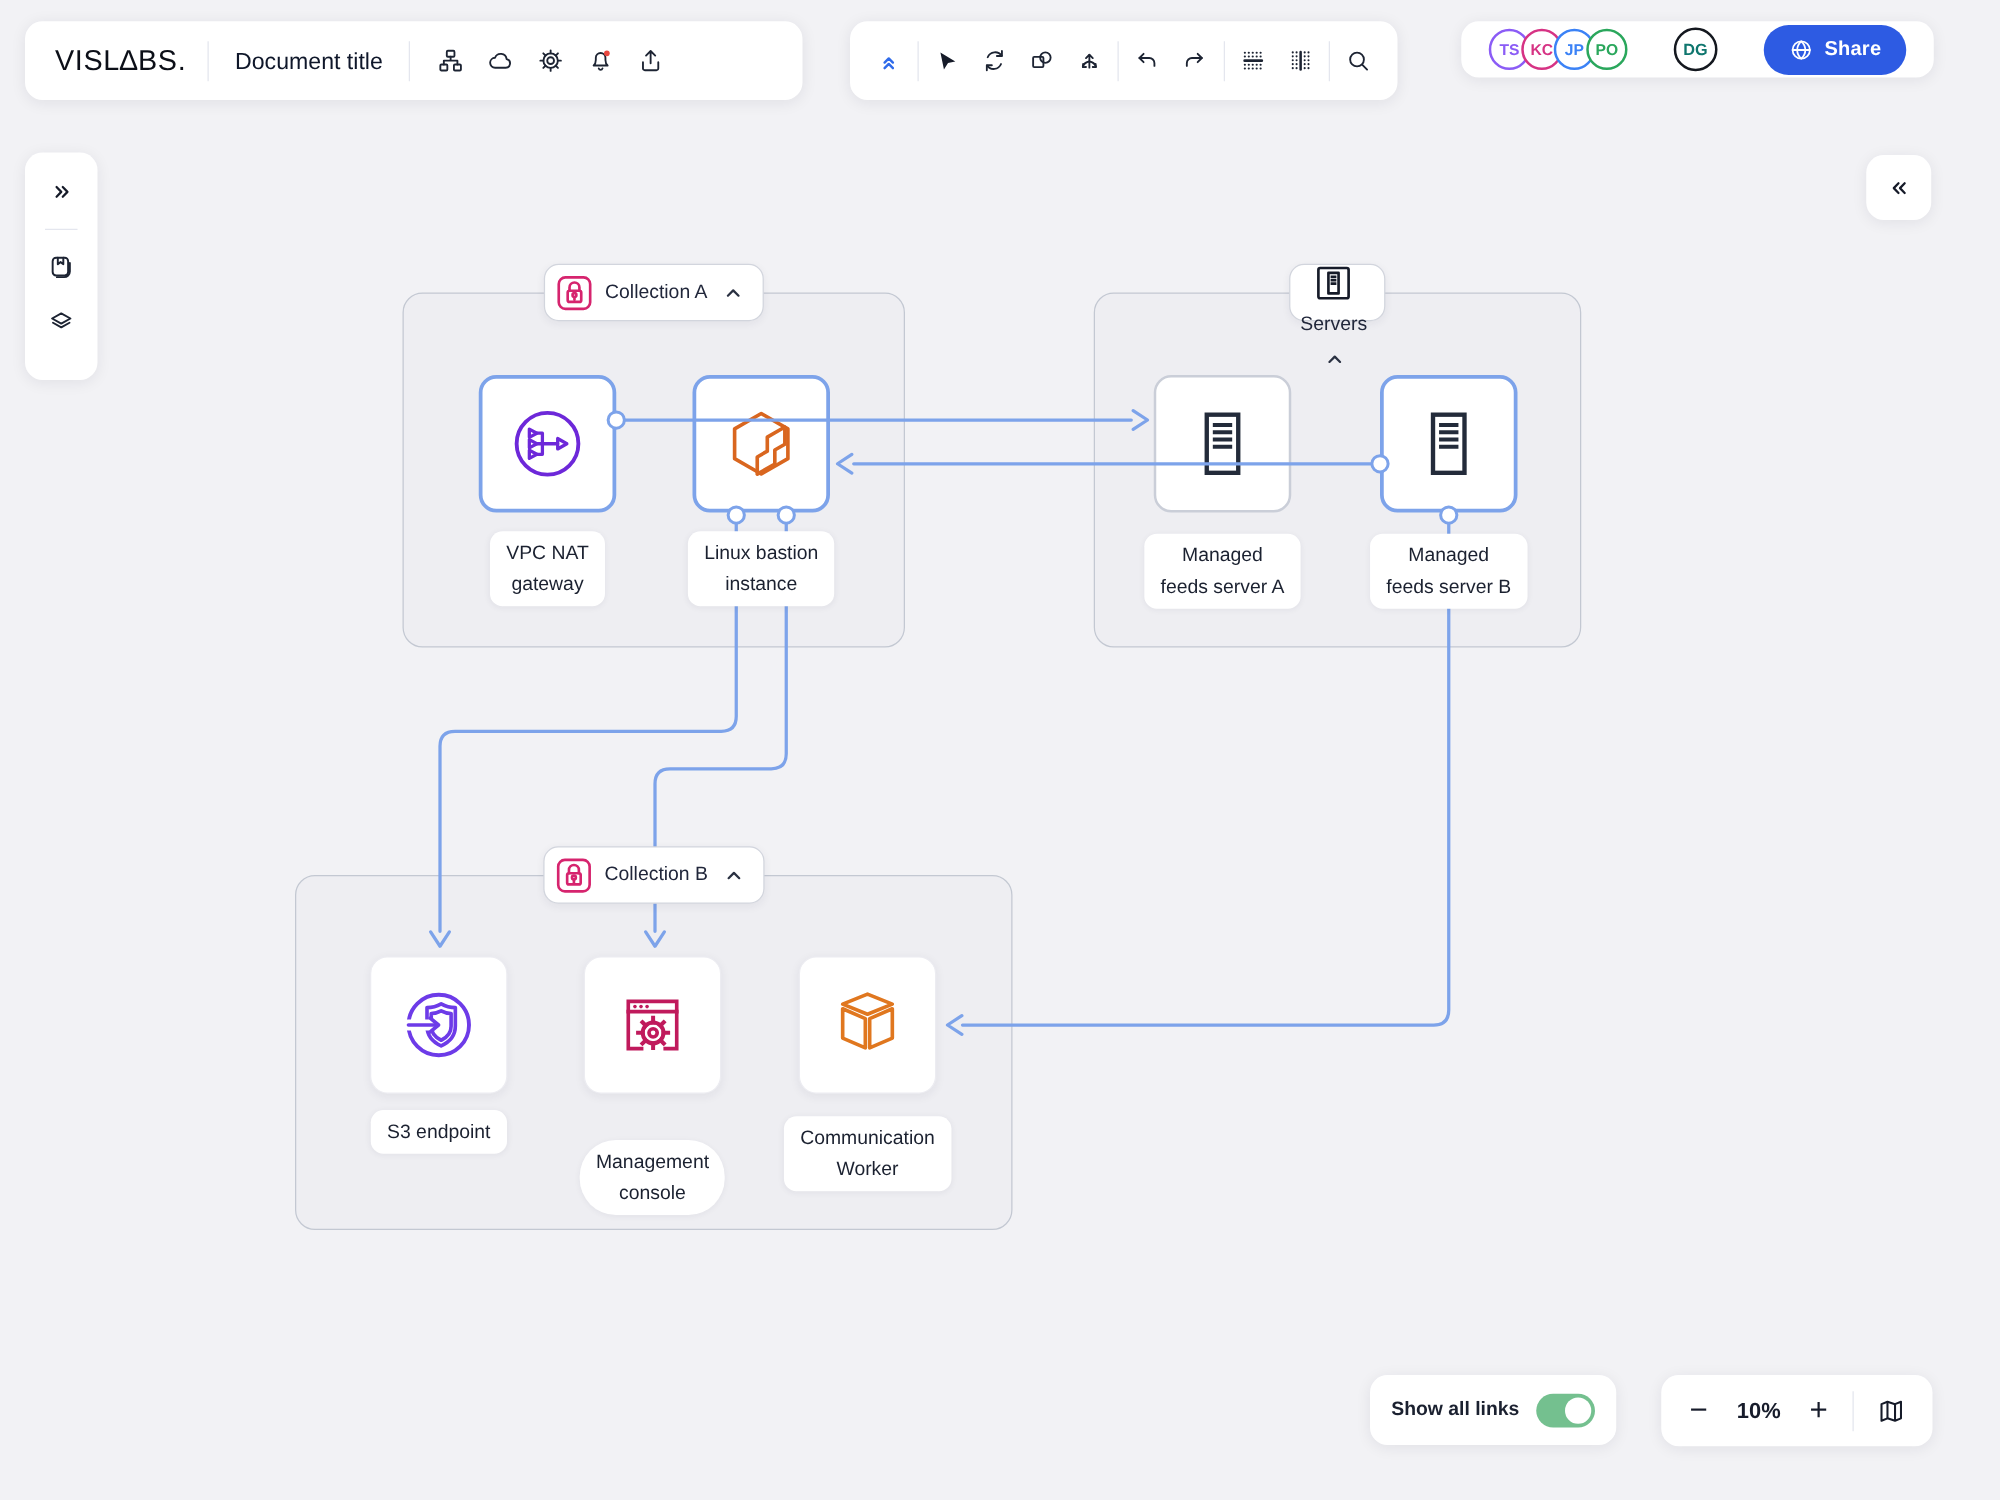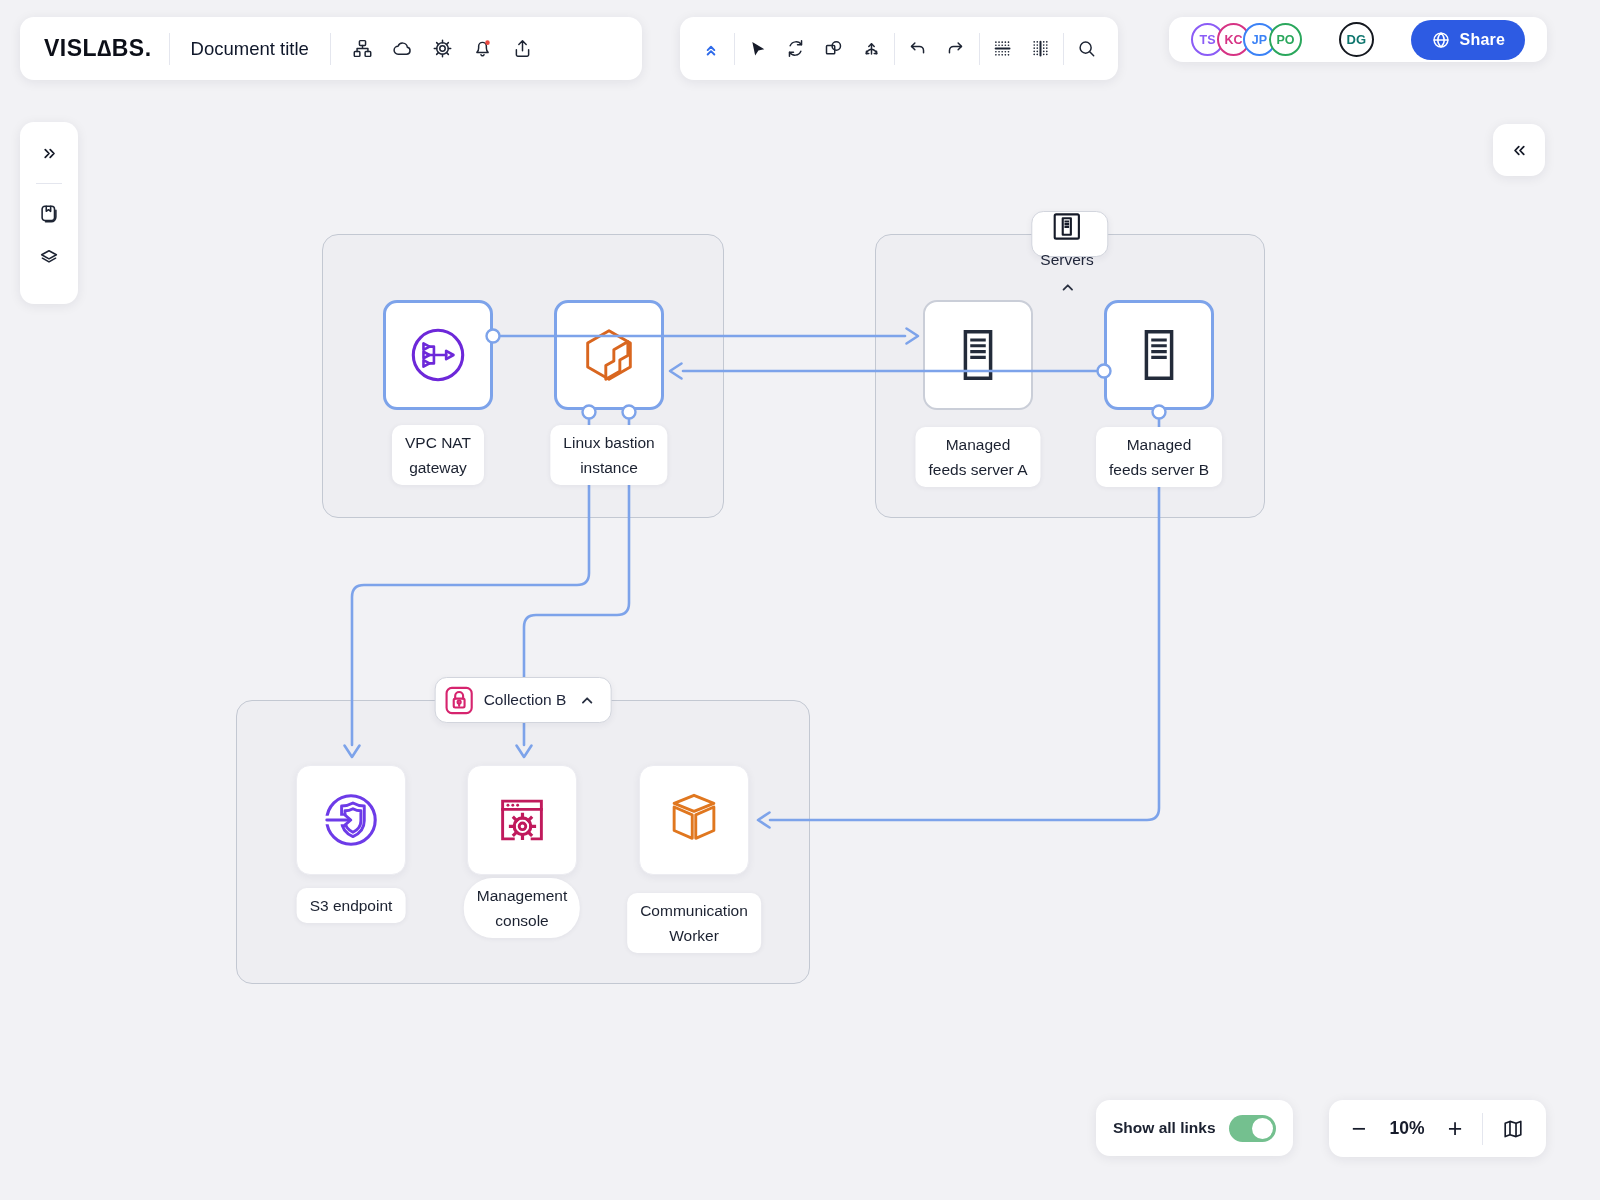--- a/index.html
+++ b/index.html
@@ -9,21 +9,21 @@
     font-family:"Liberation Sans","DejaVu Sans",sans-serif;
     -webkit-font-smoothing:antialiased;
   }
   .panel{
     position:absolute;background:#fff;border-radius:14px;
     box-shadow:0 2px 12px rgba(25,30,50,.08);
     display:flex;align-items:center;box-sizing:border-box;
   }
   
   #panel-left{left:20px;top:17px;width:622px;height:63px;padding:0 24px;gap:17px;}
-  .logo{font-size:23px;font-weight:700;letter-spacing:.5px;color:#0c0f18;white-space:nowrap;}
+  .logo{font-size:23px;font-weight:400;letter-spacing:.5px;color:#0c0f18;white-space:nowrap;}
   .vsep{width:1px;height:32px;background:#e4e6ee;flex:0 0 1px;}
   .doc-title{font-size:18.5px;color:#0f172a;padding:0 4px;white-space:nowrap;}
   .icon-btn{display:flex;align-items:center;justify-content:center;width:30px;height:30px;cursor:pointer;flex:0 0 auto;}
   #left-icons{display:flex;gap:10px;align-items:center;}
   
   #panel-tools{left:680px;top:17px;width:438px;height:63px;padding:0 16px;}
   #tool-groups{display:flex;align-items:center;width:100%;justify-content:space-between;}
   
   #panel-right{left:1169px;top:17px;width:378px;height:45px;padding:0 22px;justify-content:space-between;}
   #avatar-stack{display:flex;align-items:center;}
@@ -164,24 +164,41 @@
     </svg>
     <div class="node-label" style="left: 438px; top: 425px;">VPC NAT
 gateway</div>
     <div class="node-label" style="left: 609px; top: 425px;">Linux bastion
 instance</div>
     <div class="node-label" style="left: 978px; top: 427px;">Managed
 feeds server A</div>
     <div class="node-label" style="left: 1159px; top: 427px;">Managed
 feeds server B</div>
     <div class="node-label" style="left: 351px; top: 888px;">S3 endpoint</div>
-    <div class="node-label" style="left: 522px; top: 878px; border-radius: 29px;">Management
+    <div class="node-label" style="left: 522px; top: 912px; border-radius: 29px;">Management
 console</div>
     <div class="node-label" style="left: 694px; top: 893px;">Communication
 Worker</div>
+    <div class="group-pill" style="left: 523px; top: 211px;">
+      <span class="pill-icon">
+        <svg viewBox="0 0 30 30" width="29" height="29" fill="none" stroke="#d6246e" stroke-width="2.2" stroke-linecap="round" stroke-linejoin="round">
+          <rect x="2" y="2" width="26" height="26" rx="5.5"></rect>
+          <path d="M10.9 13v-2.7a4.1 4.1 0 0 1 8.2 0V13"></path>
+          <rect x="9.4" y="13" width="11.2" height="9.3" rx="1.5"></rect>
+          <circle cx="15" cy="16.6" r="1.6"></circle>
+          <path d="M15 18.2v2.3"></path>
+        </svg>
+      </span>
+      <span class="group-label">Collection A</span>
+      <span class="pill-chev">
+        <svg viewBox="0 0 20 20" width="17" height="17" fill="none" stroke="#2a3142" stroke-width="2.1" stroke-linecap="round" stroke-linejoin="round">
+          <path d="M5 12.4l5-5 5 5"></path>
+        </svg>
+      </span>
+    </div>
     <div class="group-pill" style="left: 1070px; top: 211px; flex-direction: column;">
       <span class="pill-icon">
         <svg viewBox="0 0 30 30" width="29" height="29" fill="none" stroke="#161b29" stroke-width="2.2" stroke-linejoin="round">
           <rect x="2.5" y="2.5" width="25" height="25" rx="1.5"></rect>
           <rect x="10.8" y="6.5" width="8.4" height="17"></rect>
           <path d="M12.6 9.8h4.8M12.6 12.6h4.8M12.6 15.4h4.8"></path>
         </svg>
       </span>
       <span class="group-label">Servers</span>
       <span class="pill-chev">

